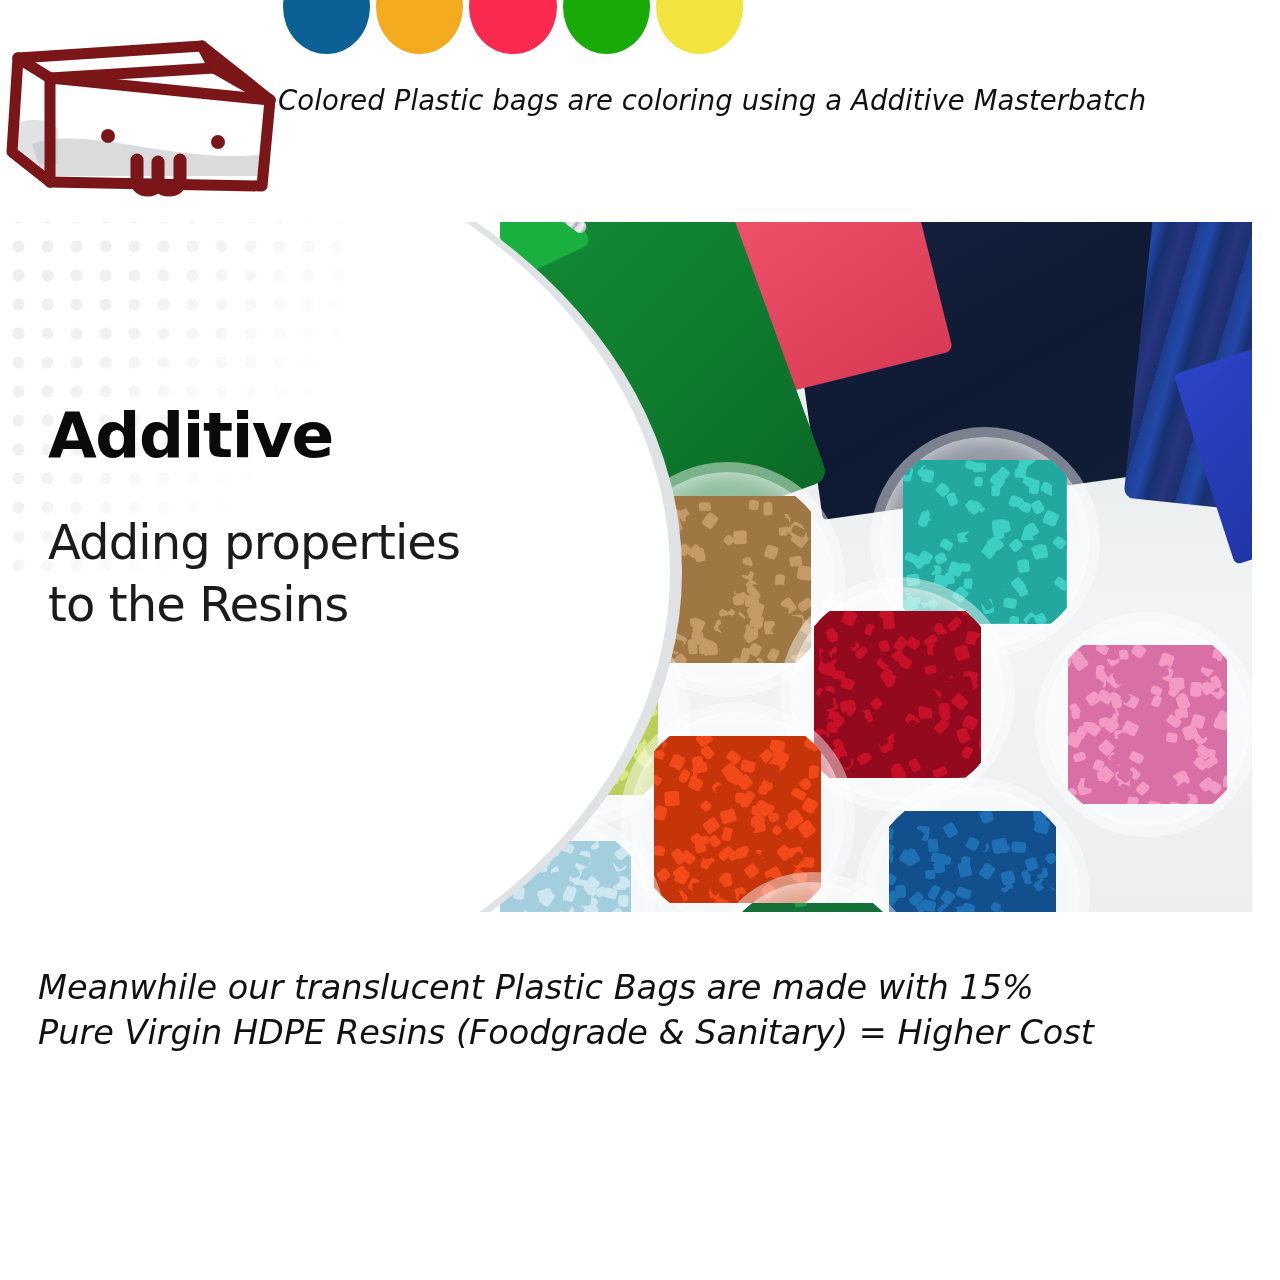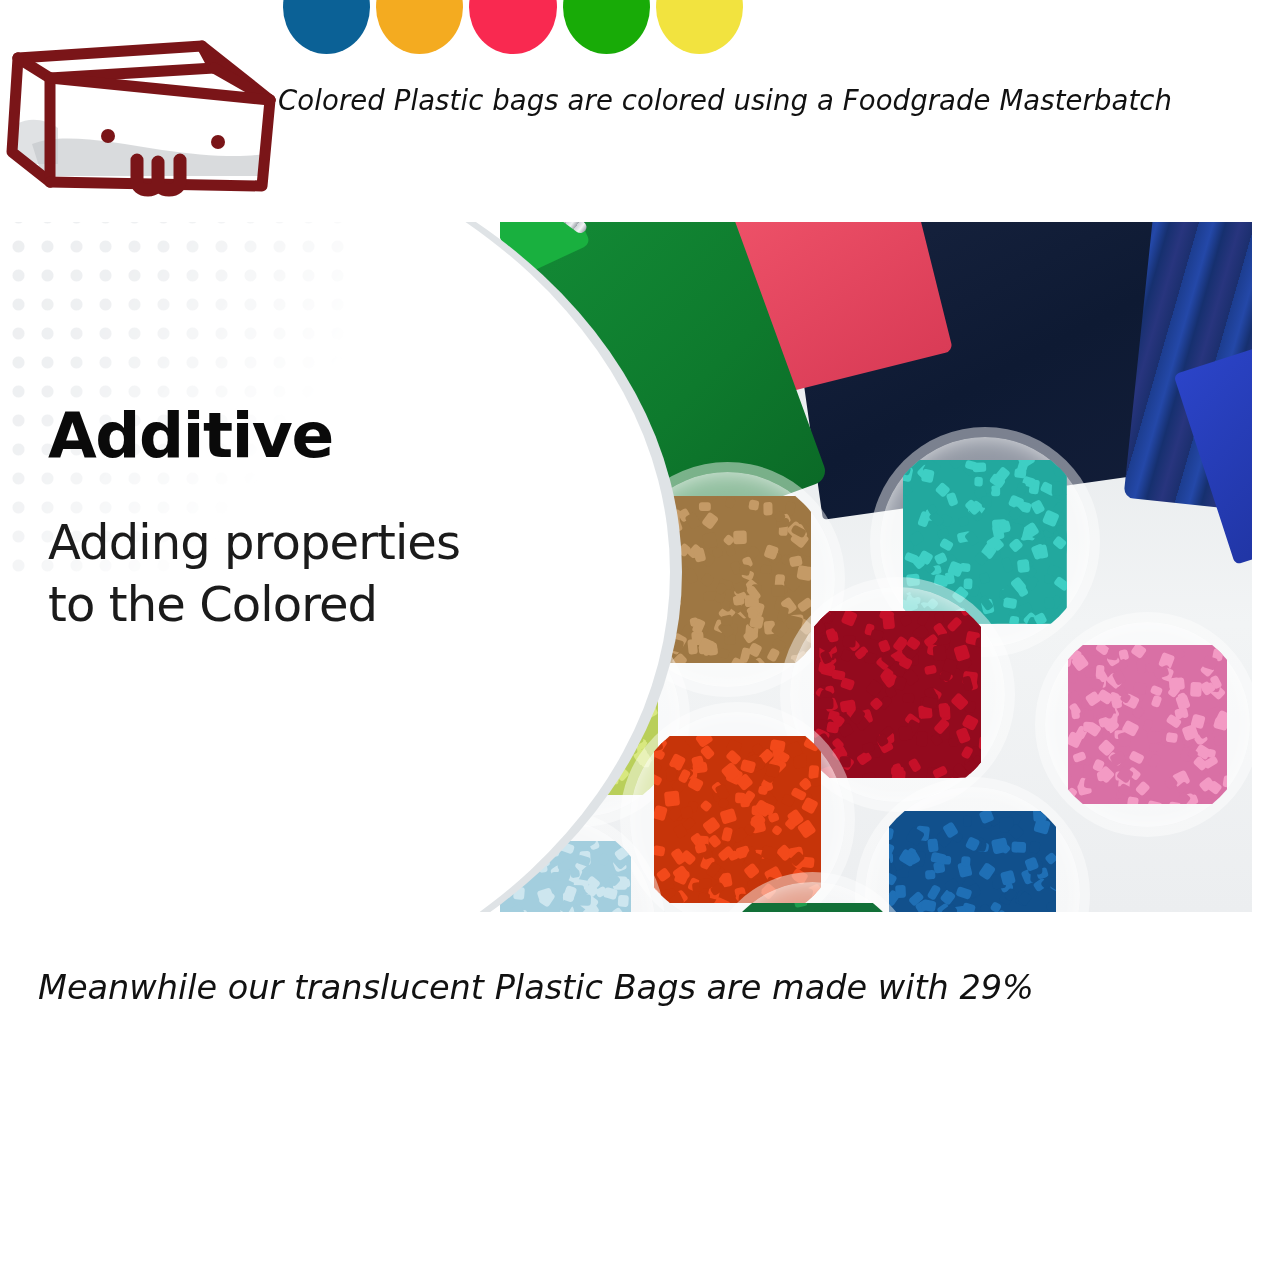--- a/index.html
+++ b/index.html
@@ -250,21 +250,21 @@
     </g>
 
     <circle cx="106" cy="112" r="7" fill="#7a1518"></circle>
     <circle cx="216" cy="118" r="7" fill="#7a1518"></circle>
 
     <path d="M135 136 L135 156 Q135 166 146 166 Q156 166 156 156 L156 138 L156 156 Q156 166 167 166 Q178 166 178 156 L178 136" fill="none" stroke="#7a1518" stroke-width="13" stroke-linecap="round" stroke-linejoin="round"></path>
   </svg>
 </div>
 
 <div id="top-caption">
-  <span class="cap-line">Colored Plastic bags are colored using a Foodgrade Masterbatch</span>
+  <span class="cap-line">Colored Plastic bags are coloring using a Additive Masterbatch</span>
 </div>
 
 <div id="photo-card">
 
   <div id="photo">
     <div id="tray-surface"></div>
 
     <div class="sheet" id="sheet-navy"></div>
     <div class="sheet" id="sheet-blue-fan"></div>
     <div class="sheet" id="sheet-blue-bright"></div>
@@ -1675,20 +1675,21 @@
   <div id="curve-mask"></div>
 
   <div id="dot-grid"></div>
 
   <div id="headline-block">
     <h1 id="headline-title">
       <span class="hl-line">Additive</span>
     </h1>
     <div id="headline-sub">
       <span class="sub-line">Adding properties</span>
-      <span class="sub-line">to the Colored</span>
+      <span class="sub-line">to the Resins</span>
     </div>
   </div>
 </div>
 
 <div id="bottom-caption">
-  <span class="cap-line">Meanwhile our translucent Plastic Bags are made with 29%</span>
+  <span class="cap-line">Meanwhile our translucent Plastic Bags are made with 15%</span>
+  <span class="cap-line">Pure Virgin HDPE Resins (Foodgrade &amp; Sanitary) = Higher Cost</span>
 </div>
 
 </body></html>

